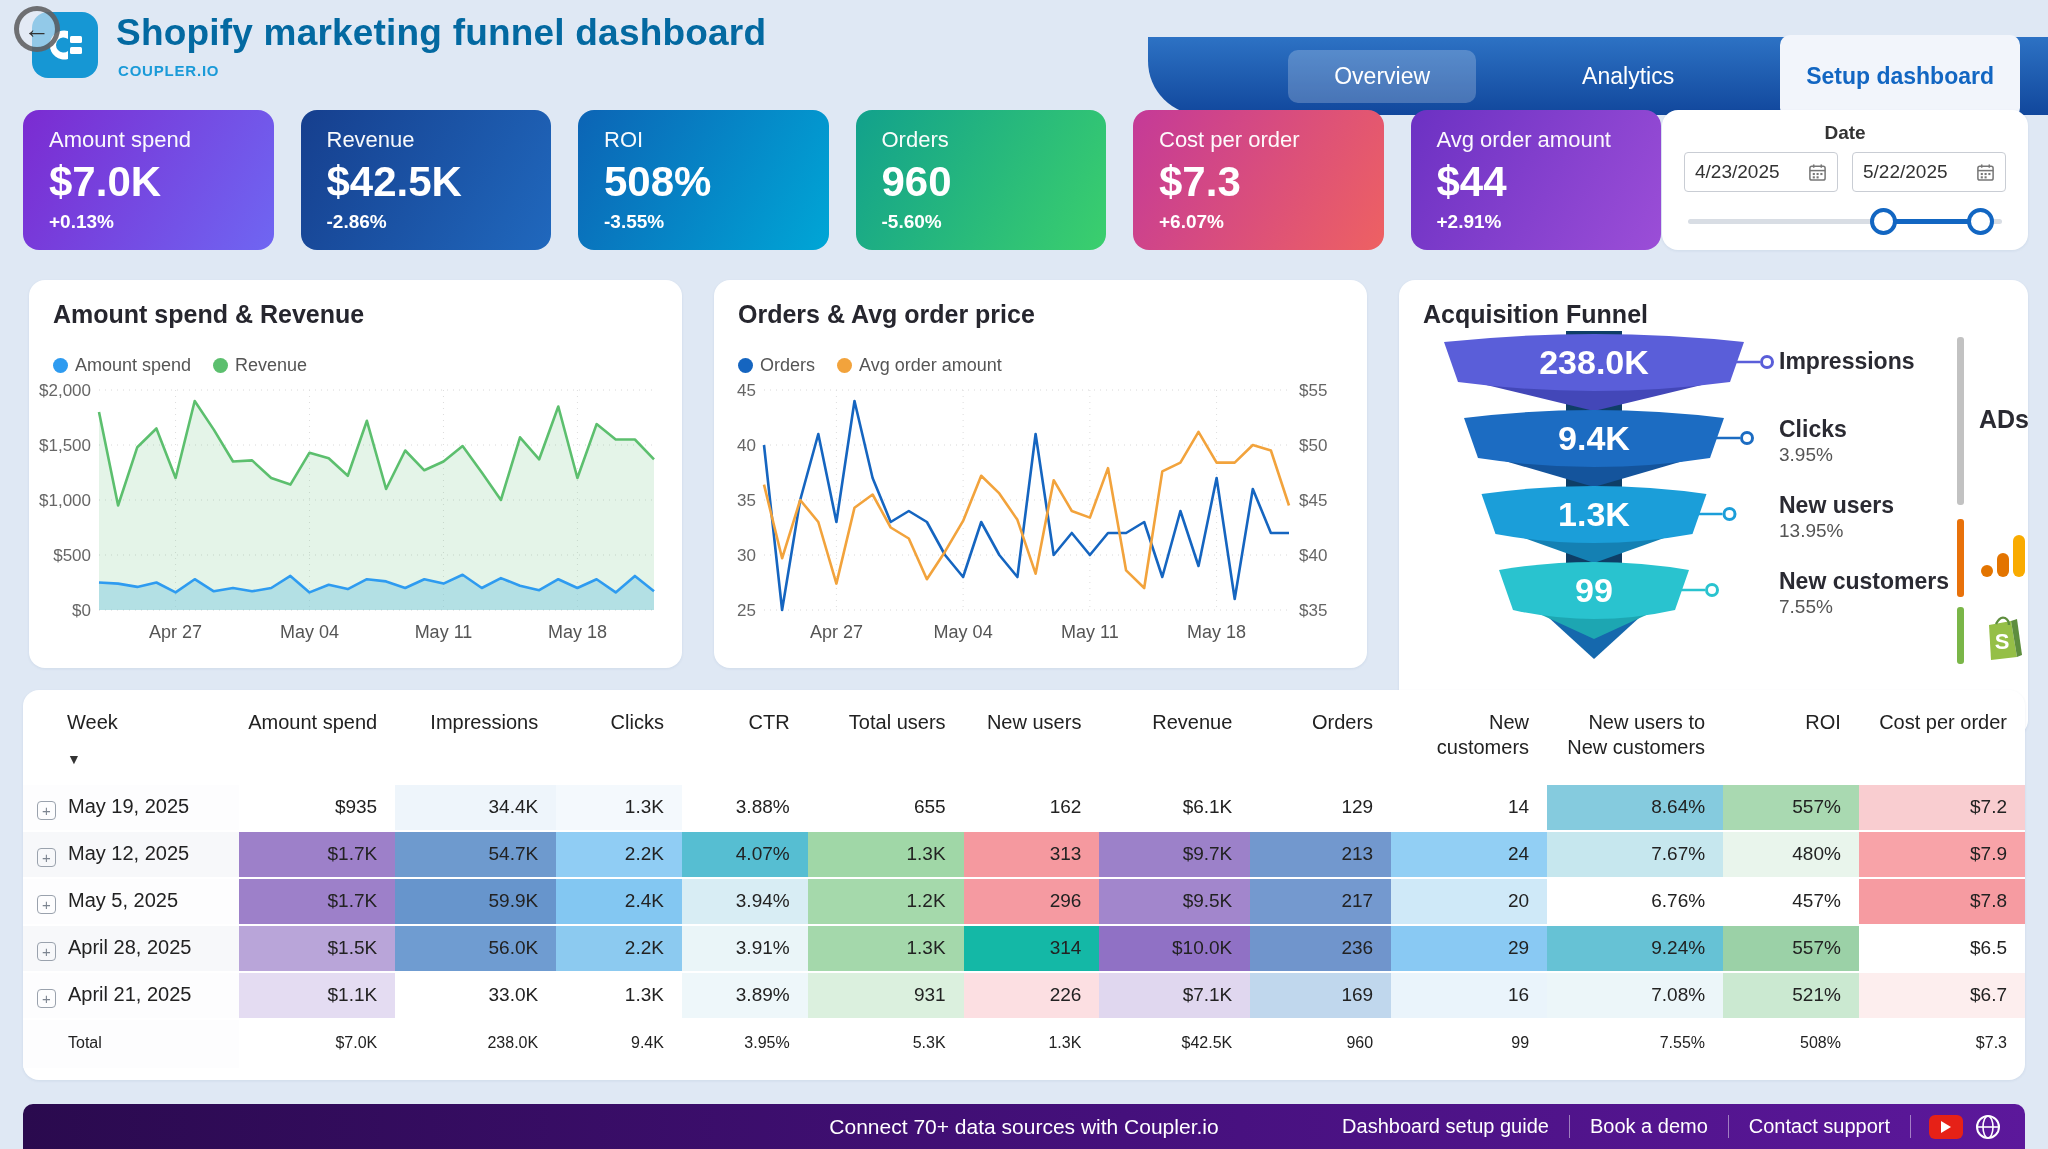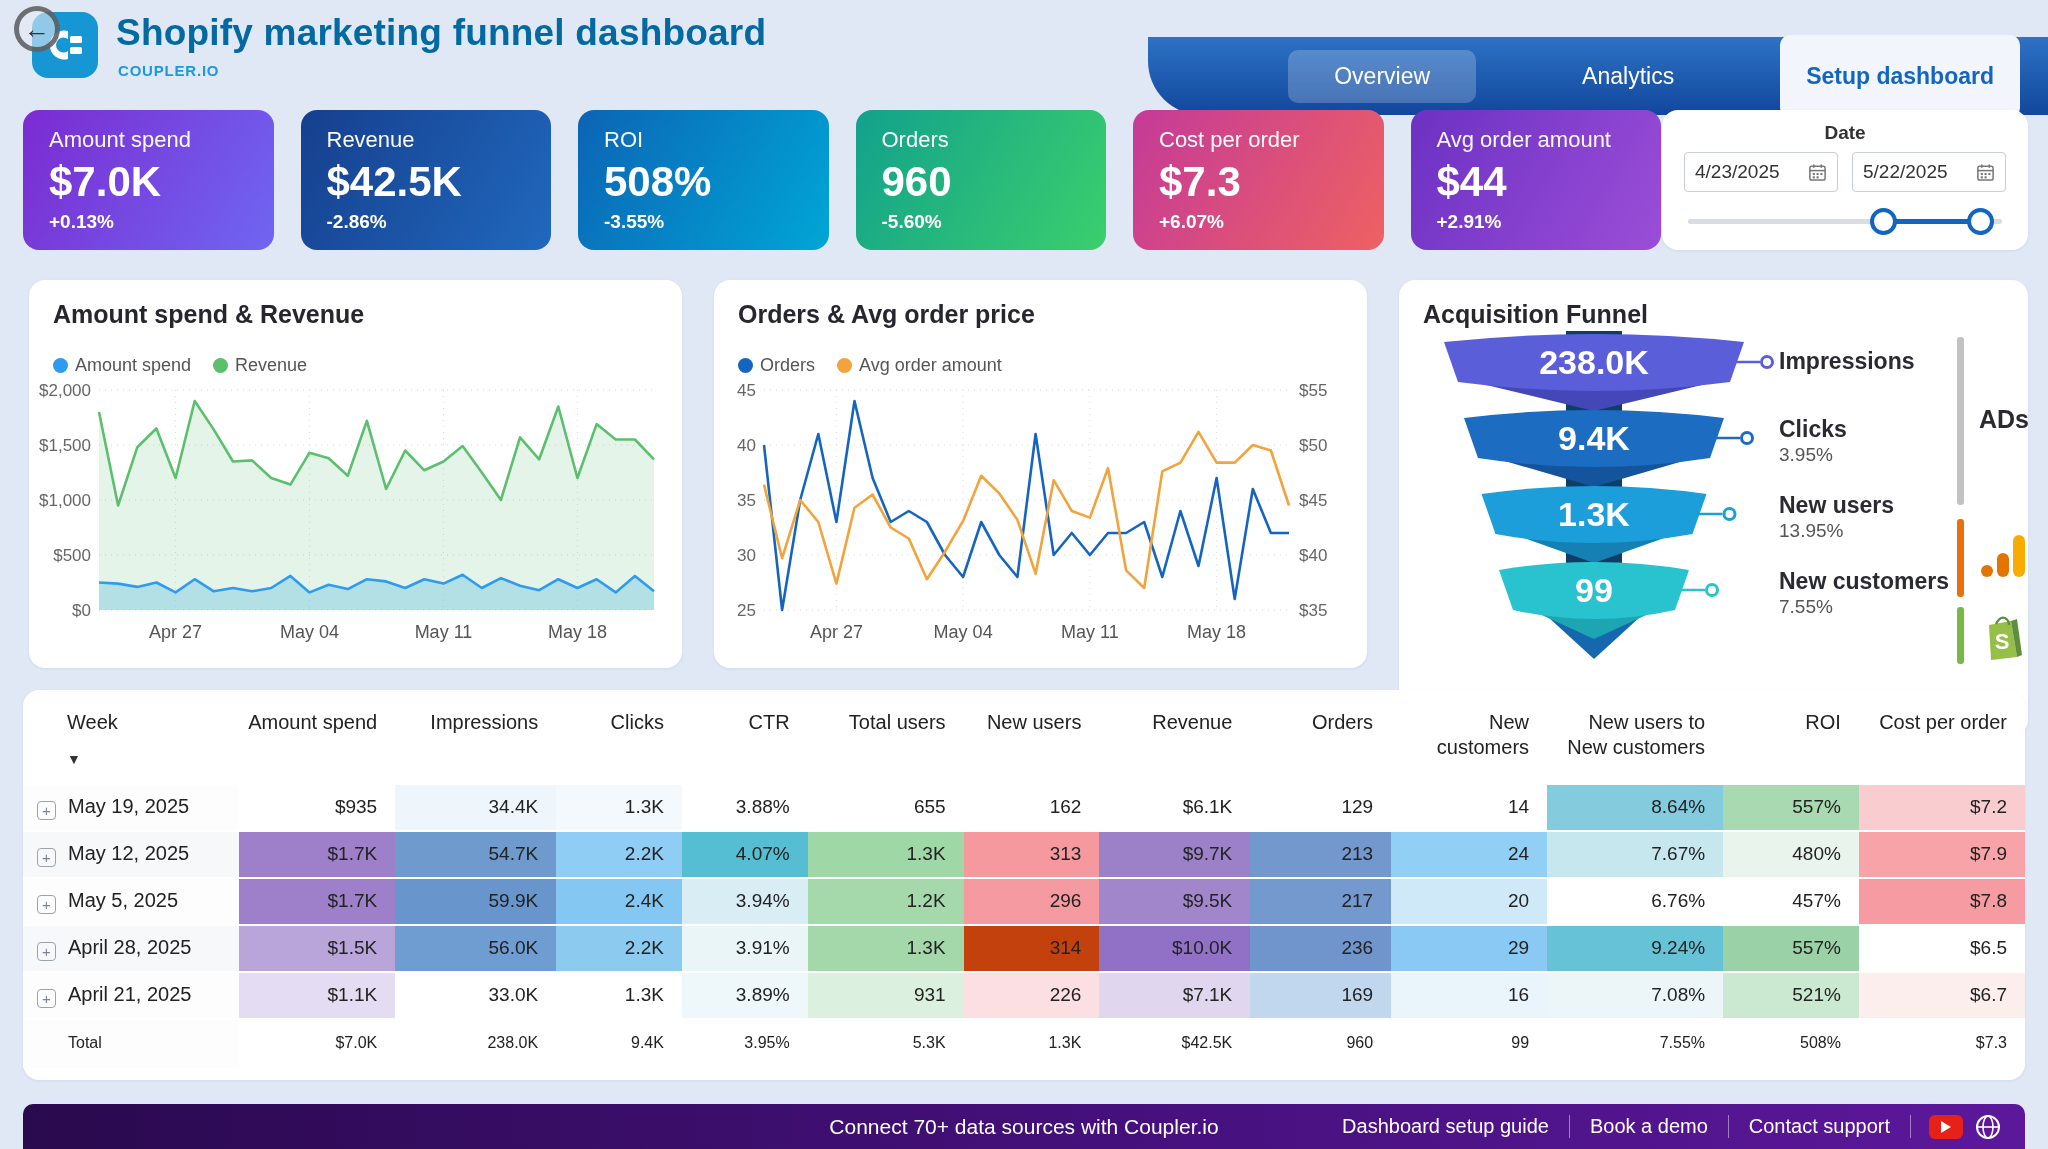--- a/index.html
+++ b/index.html
@@ -407,21 +407,21 @@
           <td style="">457%</td>
           <td style="background:#f69ba1">$7.8</td>
         </tr>
         <tr class="zebra">
           <td class="week"><span class="expand">+</span><span>April 28, 2025</span></td>
           <td style="background:#b9a5d9">$1.5K</td>
           <td style="background:#6f9cd1">56.0K</td>
           <td style="background:#8ccaf0">2.2K</td>
           <td style="background:#eaf5f8">3.91%</td>
           <td style="background:#a4d8ab">1.3K</td>
-          <td style="background:#c2410c">314</td>
+          <td style="background:#14b8a6">314</td>
           <td style="background:#9071c5">$10.0K</td>
           <td style="background:#7095cc">236</td>
           <td style="background:#89c9f3">29</td>
           <td style="background:#66c2d5">9.24%</td>
           <td style="background:#9bd1a7">557%</td>
           <td style="">$6.5</td>
         </tr>
         <tr class="">
           <td class="week"><span class="expand">+</span><span>April 21, 2025</span></td>
           <td style="background:#e4dcf2">$1.1K</td>

